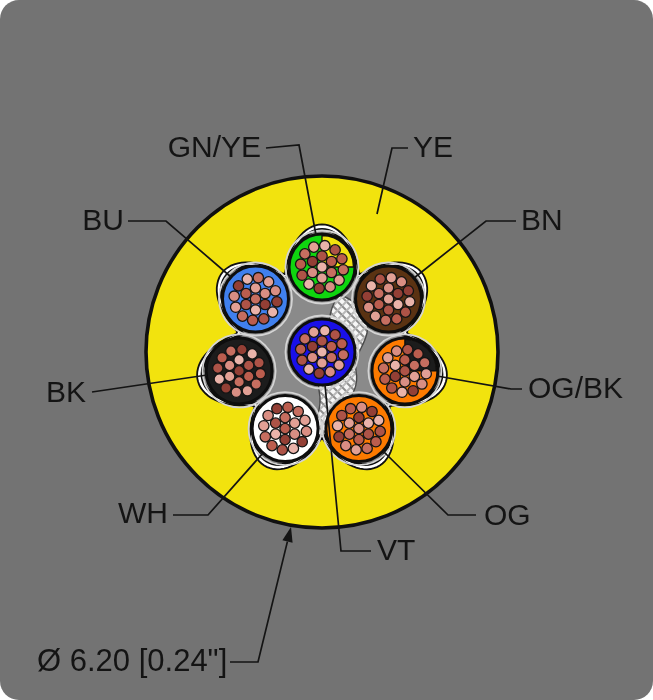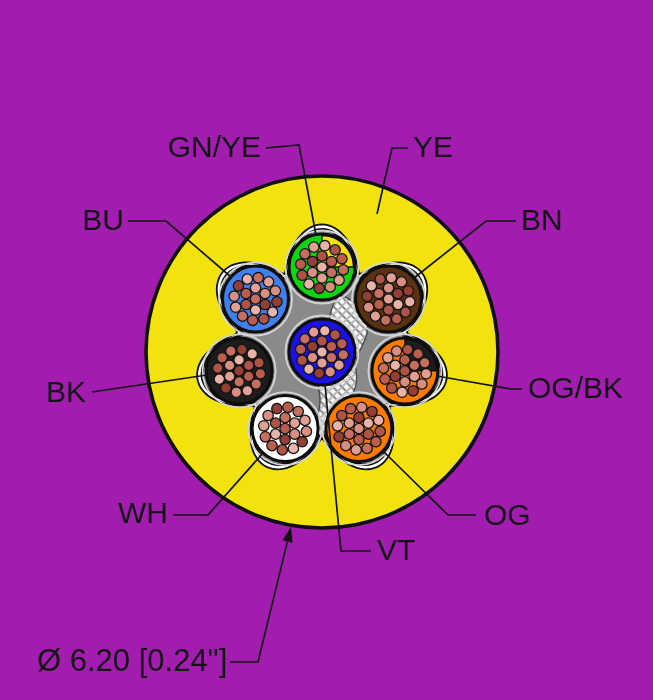--- a/index.html
+++ b/index.html
@@ -1,21 +1,22 @@
 <!DOCTYPE html>
 <html><head>
 <meta charset="utf-8">
 <style>
   html,body{margin:0;padding:0;background:#ffffff;}
   .stage{
     position:relative;
     width:653px;height:700px;
-    background:#a21caf;
+    background:#737373;
     font-family:"Liberation Sans", sans-serif;
     overflow:hidden;
+    border-radius:19px;
   }
   svg{display:block;}
   text{
     font-family:"Liberation Sans", sans-serif;
     fill:#141414;
   }
   .lbl{font-size:30px;}
   .dim{font-size:31px;}
 </style>
 </head>

